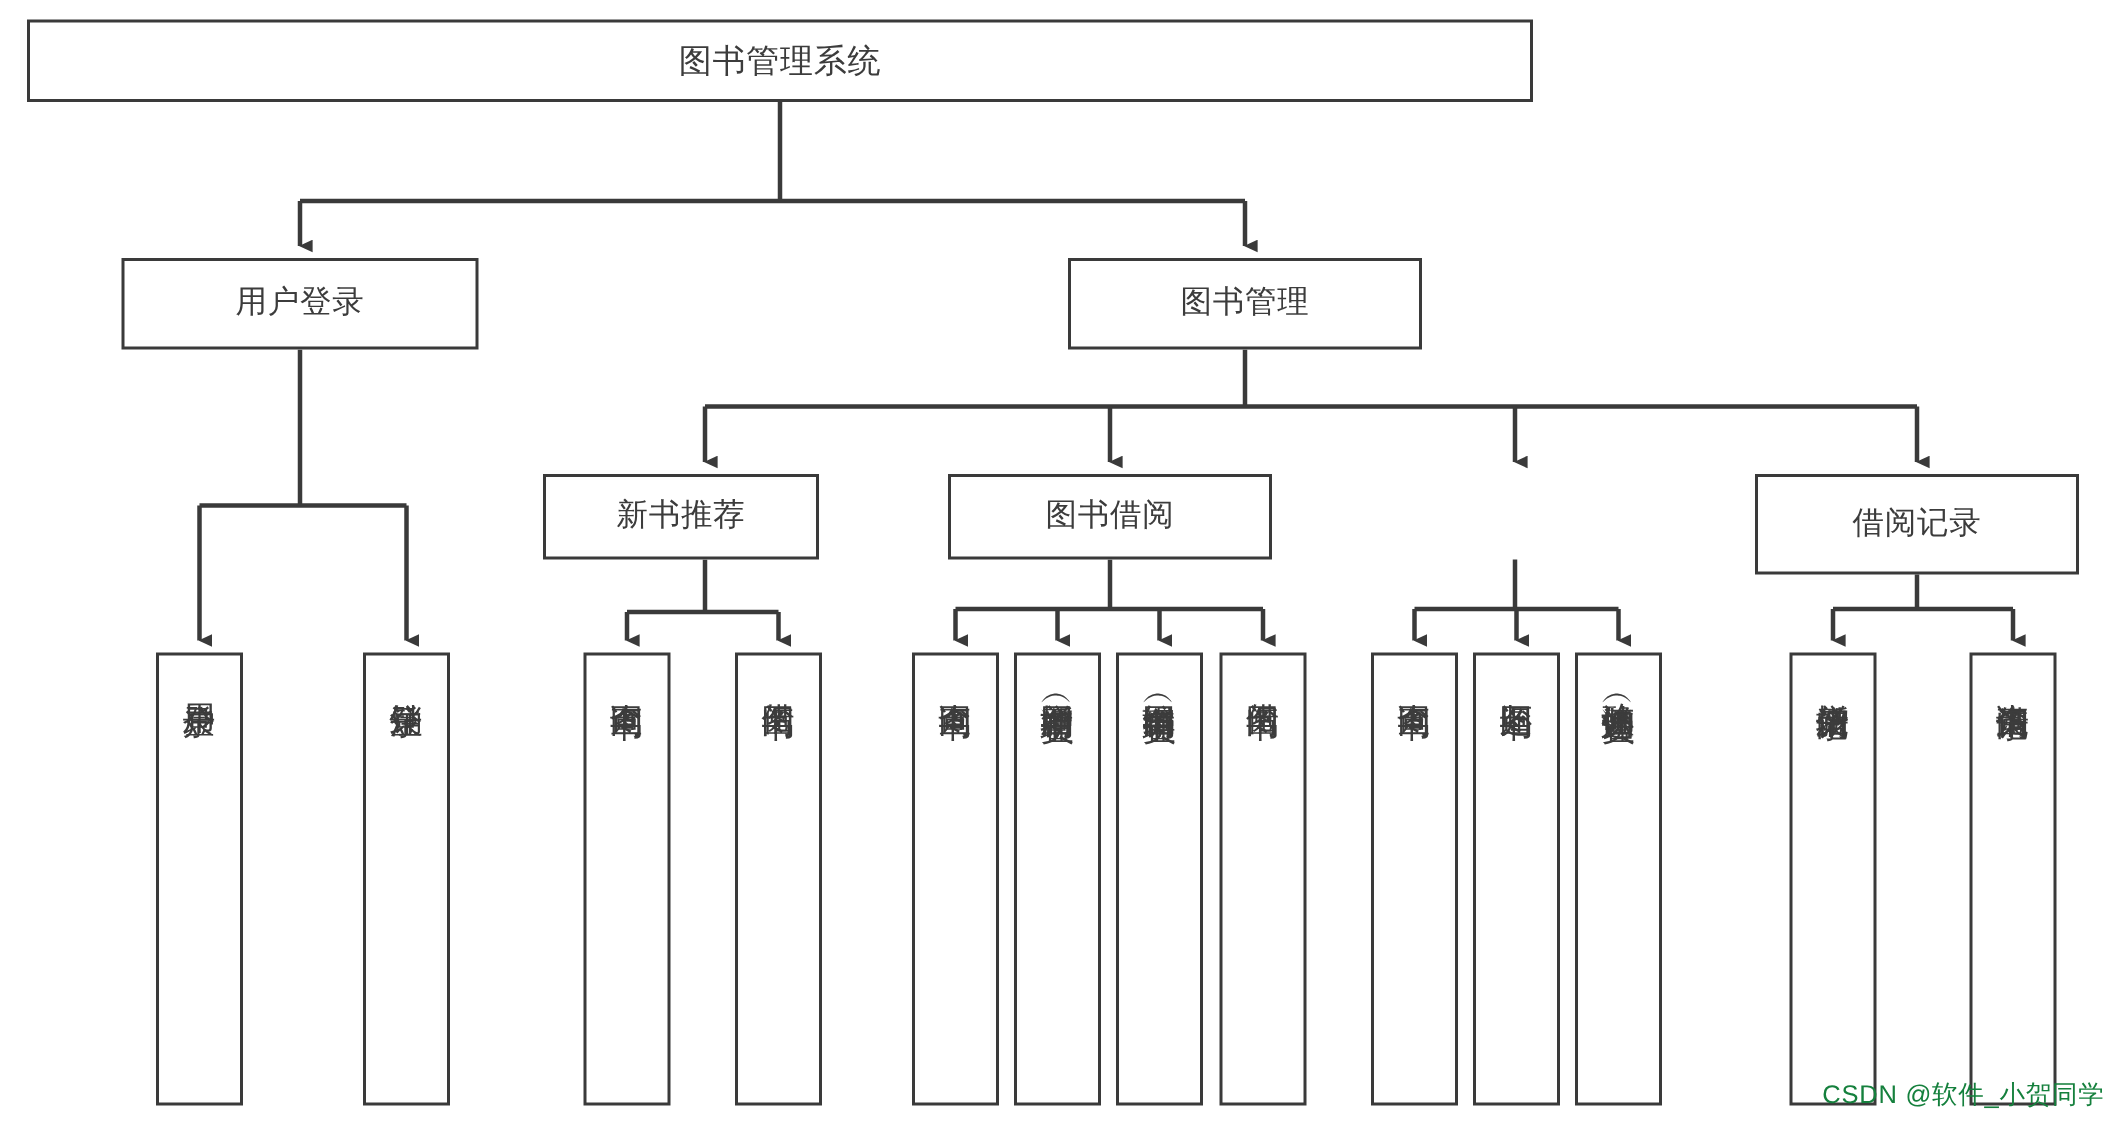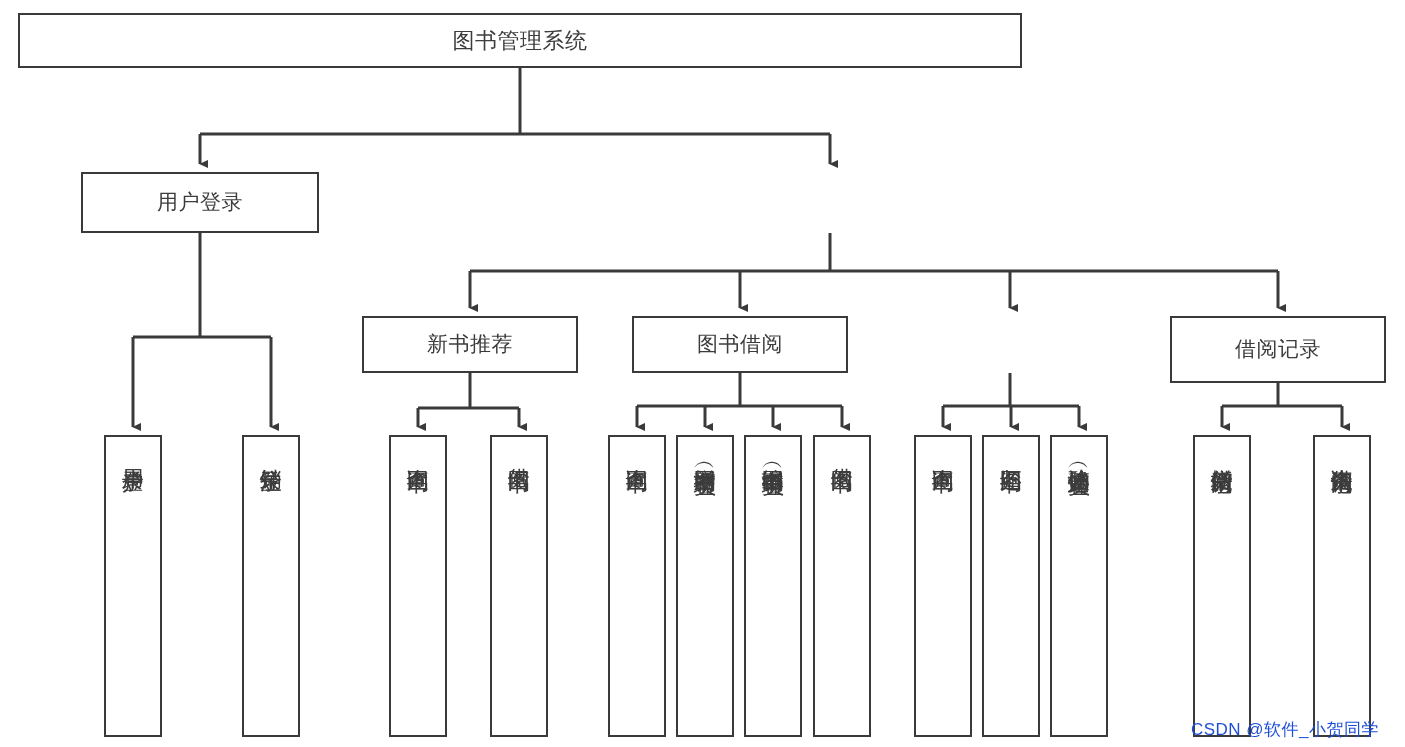--- a/index.html
+++ b/index.html
@@ -56,24 +56,24 @@
   }
   .node.vertical .node-label {
     writing-mode: vertical-rl;
     text-orientation: upright;
     font-size: 22px;
     line-height: 1.06;
     letter-spacing: 1px;
   }
   #watermark {
     position: absolute;
-    right: 26px;
+    right: 2px;
     bottom: 6px;
     font-size: 17px;
-    color: #1d4ed8;
+    color: #15803d;
     letter-spacing: 0.5px;
     white-space: pre;
     pointer-events: none;
     margin-top: 16px;
   }
 </style>
 </head>
 <body>
 
 <div id="diagram-root">
@@ -128,22 +128,25 @@
     </g>
   </svg>
 
   <div class="node root horizontal" style="left:18px; top:13px; width:1004px; height:55px;">
     <span class="node-label">图书管理系统</span>
   </div>
 
   <div class="node horizontal" style="left:81px; top:172px; width:238px; height:61px;">
     <span class="node-label">用户登录</span>
   </div>
-
-  <div class="node horizontal" style="left:362px; top:316px; width:216px; height:57px;">
+  <div class="node horizontal" style="left:712px; top:172px; width:236px; height:61px;">
+    <span class="node-label">图书管理</span>
+  </div>
+
+  <div class="node horizontal" style="left:362px; top:316px; width:184px; height:57px;">
     <span class="node-label">新书推荐</span>
   </div>
   <div class="node horizontal" style="left:632px; top:316px; width:216px; height:57px;">
     <span class="node-label">图书借阅</span>
   </div>
   <div class="node horizontal" style="left:1170px; top:316px; width:216px; height:67px;">
     <span class="node-label">借阅记录</span>
   </div>
 
   <div class="node vertical" style="left:104px; top:435px; width:58px; height:302px;">

